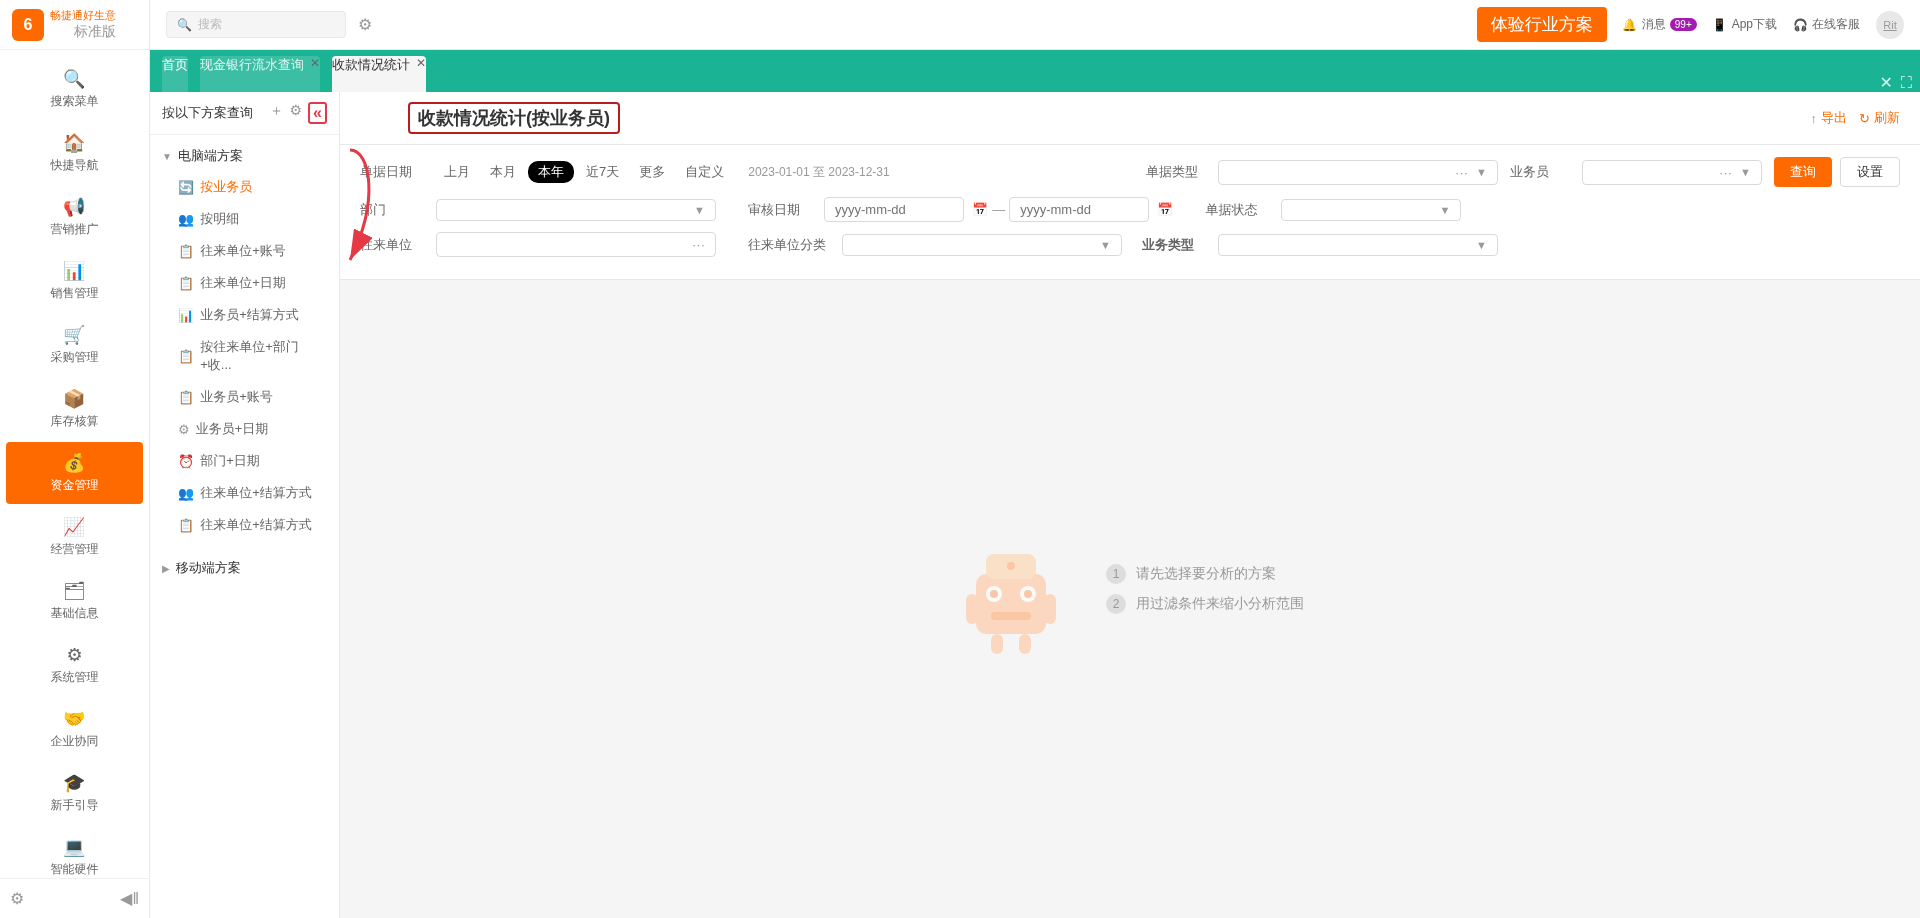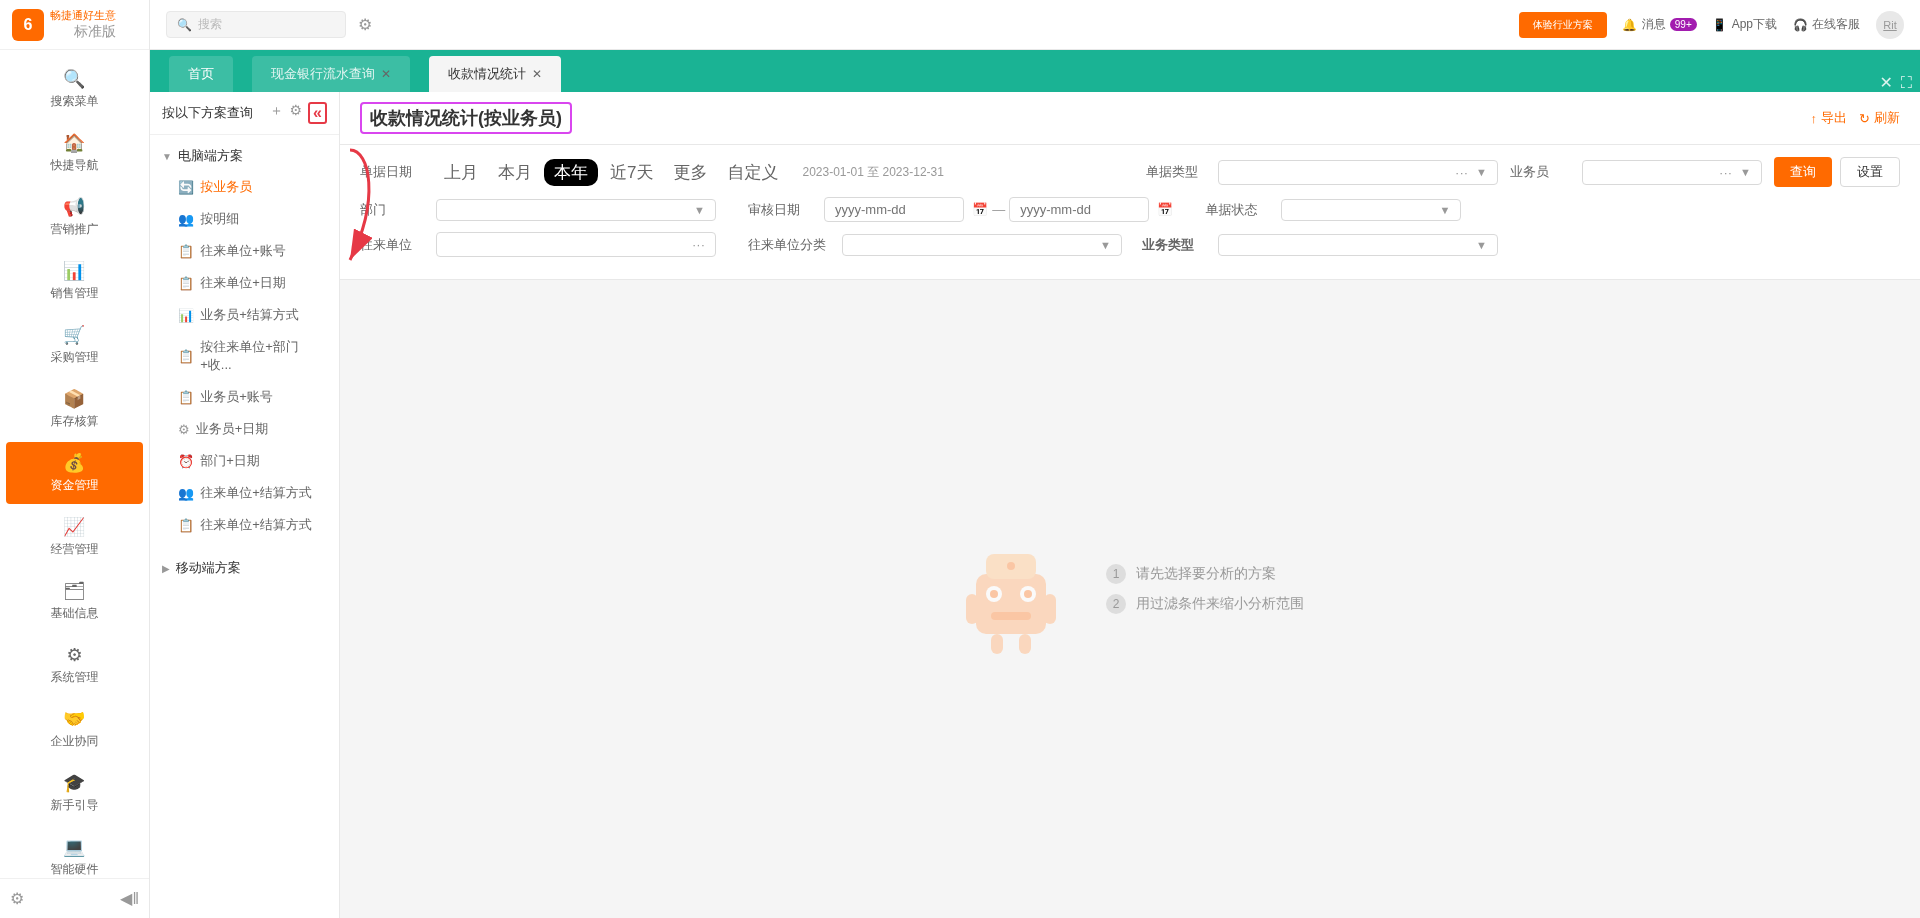--- a/index.html
+++ b/index.html
@@ -23,28 +23,28 @@
     .sidebar-bottom-icon { color: #999; cursor: pointer; font-size: 16px; }
 
     
     .main-area { flex: 1; display: flex; flex-direction: column; overflow: hidden; }
 
     
     .top-bar { height: 50px; background: #fff; border-bottom: 1px solid #e8e8e8; display: flex; align-items: center; padding: 0 16px; justify-content: space-between; }
     .top-bar-left { display: flex; align-items: center; gap: 12px; }
     .top-search { background: #f5f5f5; border: 1px solid #e8e8e8; border-radius: 4px; padding: 4px 10px; font-size: 12px; color: #999; width: 180px; display: flex; align-items: center; gap: 6px; }
     .top-bar-right { display: flex; align-items: center; gap: 16px; }
-    .trial-btn { background: #ff6a00; color: white; border: none; border-radius: 4px; padding: 6px 14px; font-size: 10px; cursor: pointer; }
+    .trial-btn { background: #ff6a00; color: white; border: none; border-radius: 4px; padding: 6px 14px; font-size: 17px; cursor: pointer; }
     .top-icon-btn { display: flex; align-items: center; gap: 4px; color: #666; font-size: 12px; cursor: pointer; }
     .notification-badge { background: #a21caf; color: white; border-radius: 10px; font-size: 10px; padding: 1px 5px; }
     .user-avatar { width: 28px; height: 28px; border-radius: 50%; background: #ddd; text-decoration: underline; }
 
     
     .tab-bar { height: 42px; background: #1ab394; display: flex; align-items: flex-end; padding: 0 0 0 0; }
-    .tab-item { height: 36px; padding: 0 19px; display: flex; align-items: center; gap: 6px; font-size: 13px; cursor: pointer; border-radius: 4px 4px 0 0; margin-left: 19px; background: rgba(255,255,255,0.15); color: rgba(255,255,255,0.85); }
+    .tab-item { height: 36px; padding: 0 0; display: flex; gap: 6px; font-size: 13px; cursor: pointer; border-radius: 4px 4px 0 0; margin-left: 12px; background: rgba(255,255,255,0.15); color: rgba(255,255,255,0.85); }
     .tab-item.home { background: rgba(255,255,255,0.15); color: white; }
     .tab-item.active { background: #f5f5f5; color: #333; }
     .tab-close { font-size: 12px; color: #666; cursor: pointer; }
     .tab-bar-right { margin-left: auto; display: flex; align-items: center; padding-right: 8px; gap: 8px; }
     .tab-bar-btn { color: rgba(255,255,255,0.85); font-size: 16px; cursor: pointer; }
 
     
     .content-area { flex: 1; display: flex; overflow: hidden; }
 
     
@@ -59,30 +59,30 @@
     .scheme-item { padding: 7px 12px 7px 28px; display: flex; align-items: center; gap: 6px; font-size: 13px; color: #666; cursor: pointer; }
     .scheme-item.active { color: #ff6a00; }
     .scheme-item-icon { font-size: 13px; color: #999; }
     .scheme-item.active .scheme-item-icon { color: #ff6a00; }
 
     
     .right-content { flex: 1; display: flex; flex-direction: column; overflow: hidden; }
 
     
     .page-header { background: #fff; padding: 10px 20px; display: flex; align-items: center; justify-content: space-between; border-bottom: 1px solid #e8e8e8; }
-    .page-title { font-size: 18px; font-weight: bold; color: #333; border: 2px solid #d946ef; padding: 2px 8px; border-radius: 4px; }
+    .page-title { font-size: 18px; font-weight: bold; color: #333; border: 2px solid #b91c1c; padding: 2px 8px; border-radius: 4px; margin-left: 48px; }
     .page-header-actions { display: flex; gap: 12px; }
     .header-action-btn { display: flex; align-items: center; gap: 4px; color: #ff6a00; font-size: 13px; cursor: pointer; }
 
     
     .filter-area { background: #fff; padding: 12px 20px; border-bottom: 1px solid #e8e8e8; }
     .filter-row { display: flex; align-items: center; gap: 16px; margin-bottom: 10px; flex-wrap: wrap; }
     .filter-label { color: #666; font-size: 13px; min-width: 60px; }
     .date-tabs { display: flex; align-items: center; gap: 4px; }
-    .date-tab { padding: 2px 8px; font-size: 17px; color: #666; cursor: pointer; border-radius: 2px; }
+    .date-tab { padding: 2px 8px; font-size: 13px; color: #666; cursor: pointer; border-radius: 2px; }
     .date-tab.active { background: #000000; color: white; border-radius: 10px; padding: 2px 10px; }
     .date-range { font-size: 12px; color: #999; }
     .filter-select { border: 1px solid #d9d9d9; border-radius: 4px; padding: 4px 10px; font-size: 13px; color: #333; min-width: 180px; display: flex; align-items: center; justify-content: space-between; cursor: pointer; }
     .filter-select-wide { min-width: 280px; }
     .select-arrow { color: #999; font-size: 11px; }
     .filter-input { border: 1px solid #d9d9d9; border-radius: 4px; padding: 4px 10px; font-size: 13px; color: #999; min-width: 140px; }
     .filter-dash { color: #999; }
     .filter-calendar { color: #999; margin-left: 4px; cursor: pointer; }
     .action-btns { display: flex; gap: 8px; margin-left: auto; }
     .query-btn { background: #ff6a00; color: white; border: none; border-radius: 4px; padding: 5px 16px; font-size: 13px; cursor: pointer; }

